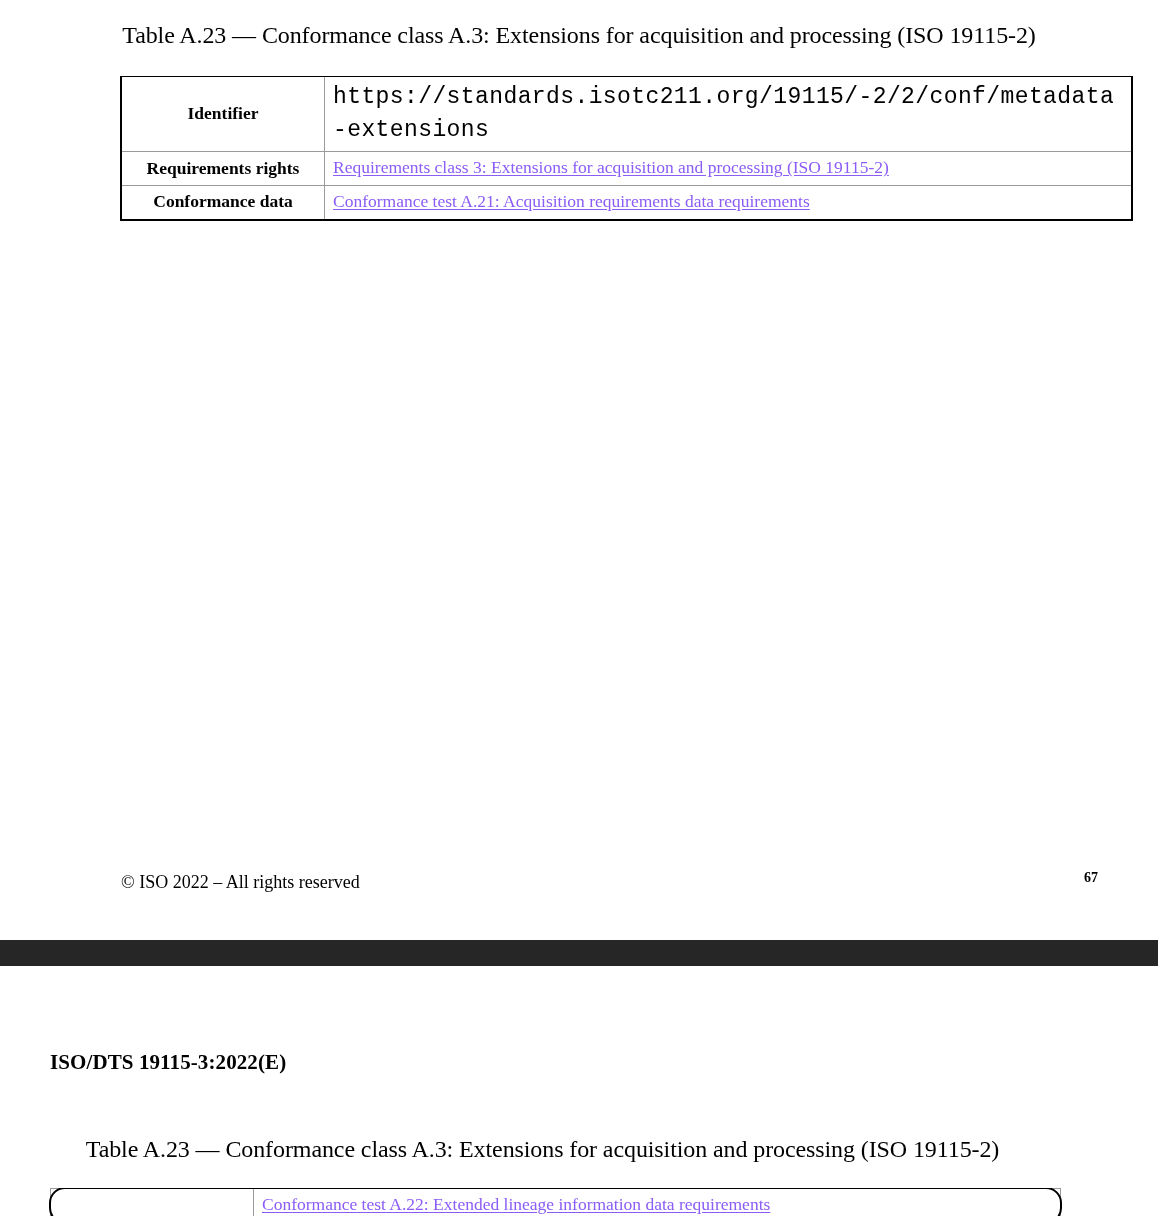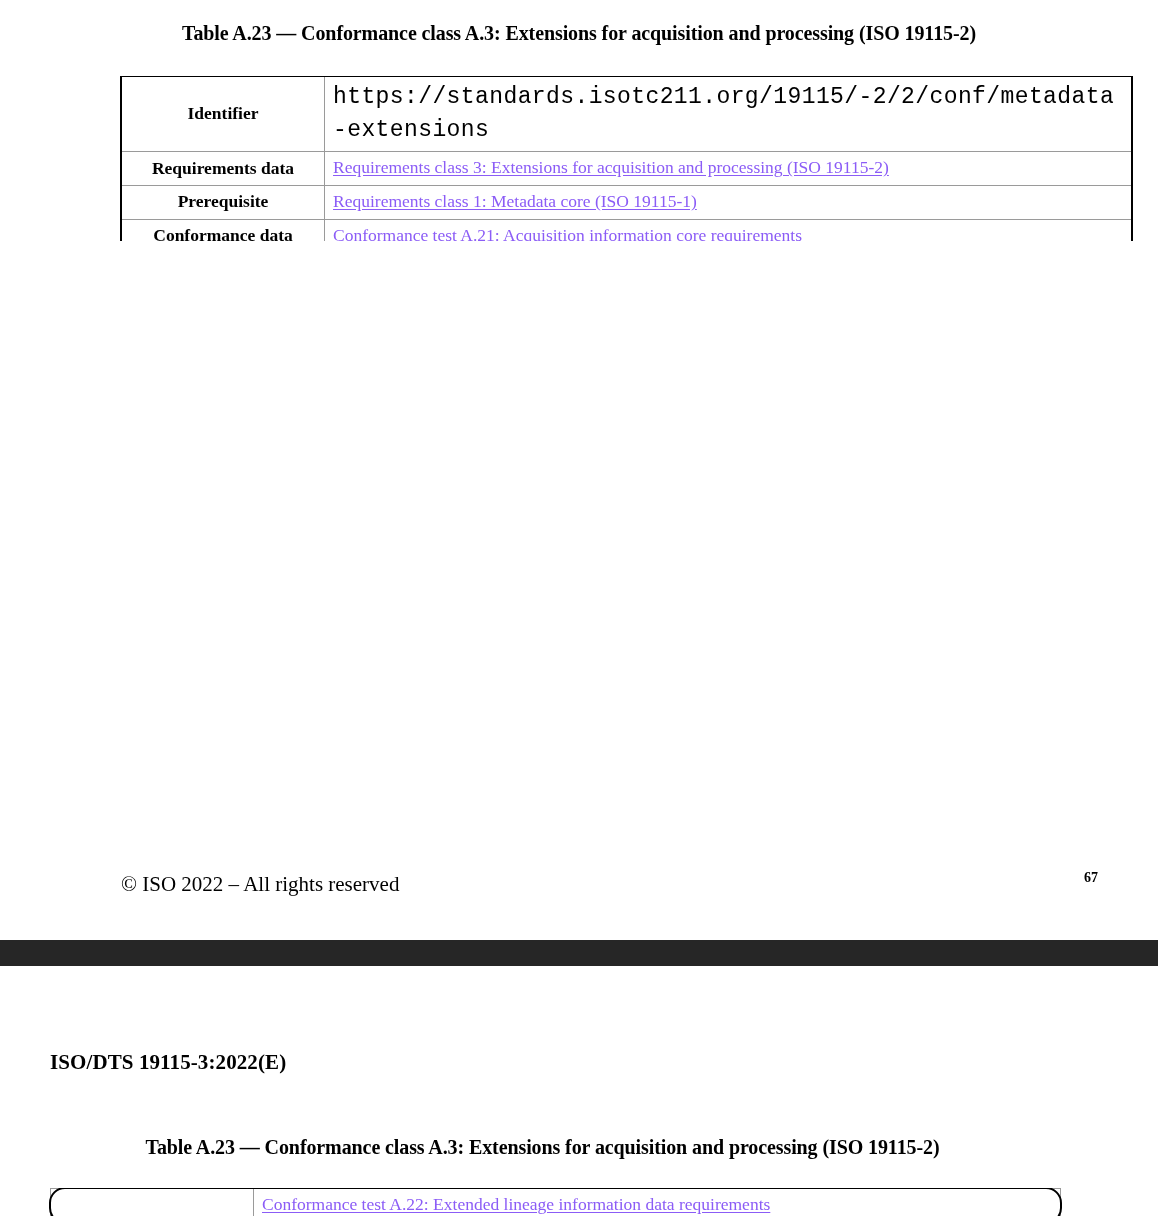--- a/index.html
+++ b/index.html
@@ -22,22 +22,22 @@
     left: 0;
     top: 0;
     width: 1158px;
     height: 940px;
     background: #ffffff;
     overflow: hidden;
   }
 
   .table-caption {
     position: absolute;
-    font-weight: bold;
-    font-size: 20px;
+    font-weight: normal;
+    font-size: 24px;
     letter-spacing: -0.1px;
     white-space: nowrap;
   }
   .caption-p1 {
     left: 0;
     top: 22px;
     width: 1158px;
     text-align: center;
   }
 
@@ -92,21 +92,21 @@
   a.doclink, .doclink {
     color: #8b5cf6;
     text-decoration: underline;
     text-underline-offset: 1.5px;
   }
 
   .footer-left {
     position: absolute;
     left: 121px;
     top: 872px;
-    font-size: 21px;
+    font-size: 18px;
   }
   .footer-pageno {
     position: absolute;
     right: 60px;
     top: 870px;
     font-size: 14px;
     font-weight: bold;
   }
 
   
@@ -181,35 +181,29 @@
   <div class="table-clip-p1">
     <table class="conf table-p1 outer-border">
       <tbody>
         <tr>
           <td class="label-cell">Identifier</td>
           <td class="value-cell">
             <span class="mono">https://standards.isotc211.org/19115/-2/2/conf/metadata-extensions</span>
           </td>
         </tr>
         <tr>
-          <td class="label-cell">Requirements data</td>
+          <td class="label-cell">Requirements rights</td>
           <td class="value-cell">
             <span class="doclink">Requirements class 3: Extensions for acquisition and processing (ISO 19115-2)</span>
           </td>
         </tr>
         <tr>
-          <td class="label-cell">Prerequisite</td>
-          <td class="value-cell">
-            <span class="doclink">Requirements class 1: Metadata core (ISO 19115-1)</span>
-          </td>
-        </tr>
-        <tr>
           <td class="label-cell">Conformance data</td>
           <td class="value-cell">
-            <span class="doclink">Conformance test A.21: Acquisition information core requirements</span>
+            <span class="doclink">Conformance test A.21: Acquisition requirements data requirements</span>
           </td>
         </tr>
       </tbody>
     </table>
   </div>
 
   <div class="footer-left">© ISO 2022 – All rights reserved</div>
   <div class="footer-pageno">67</div>
 
 </div>

